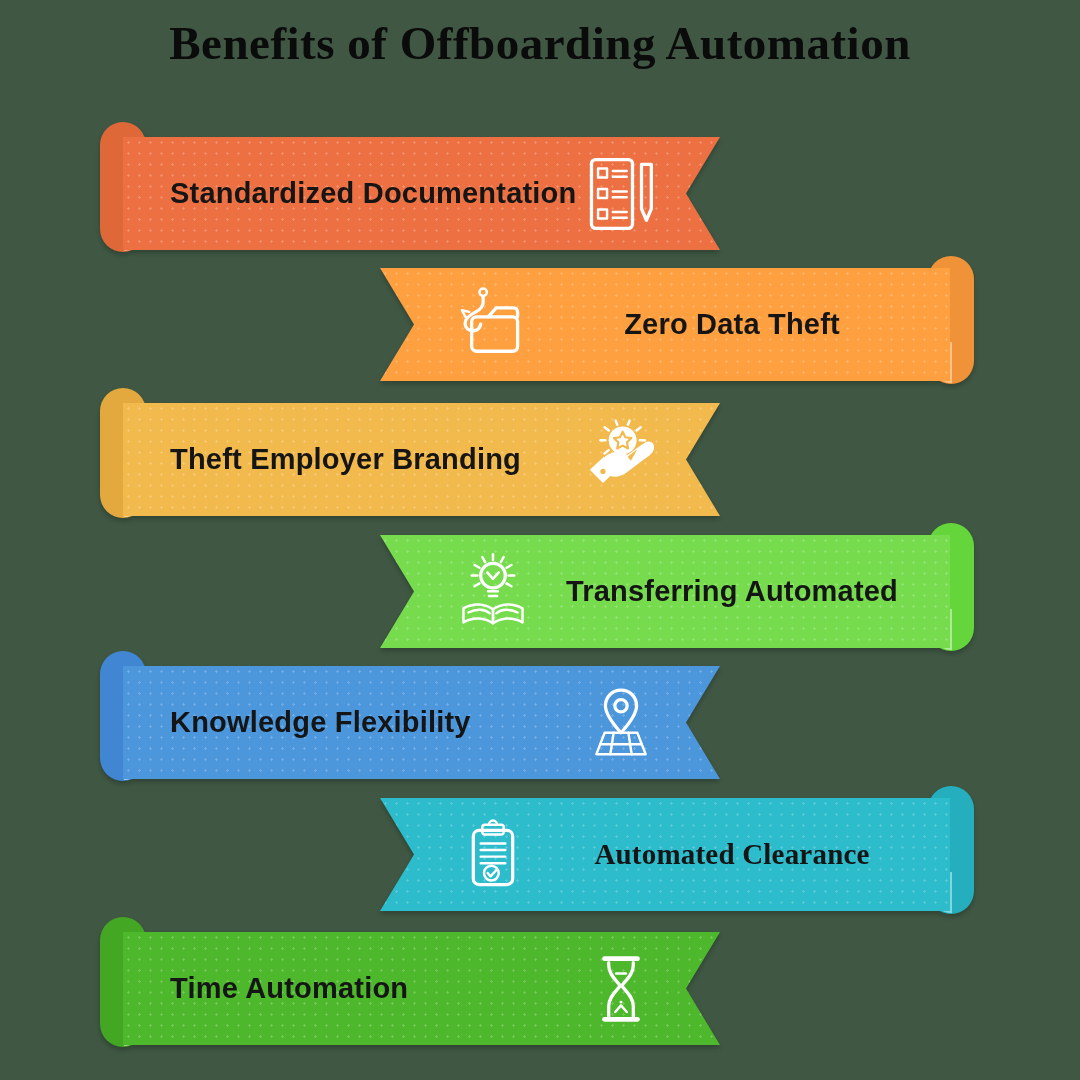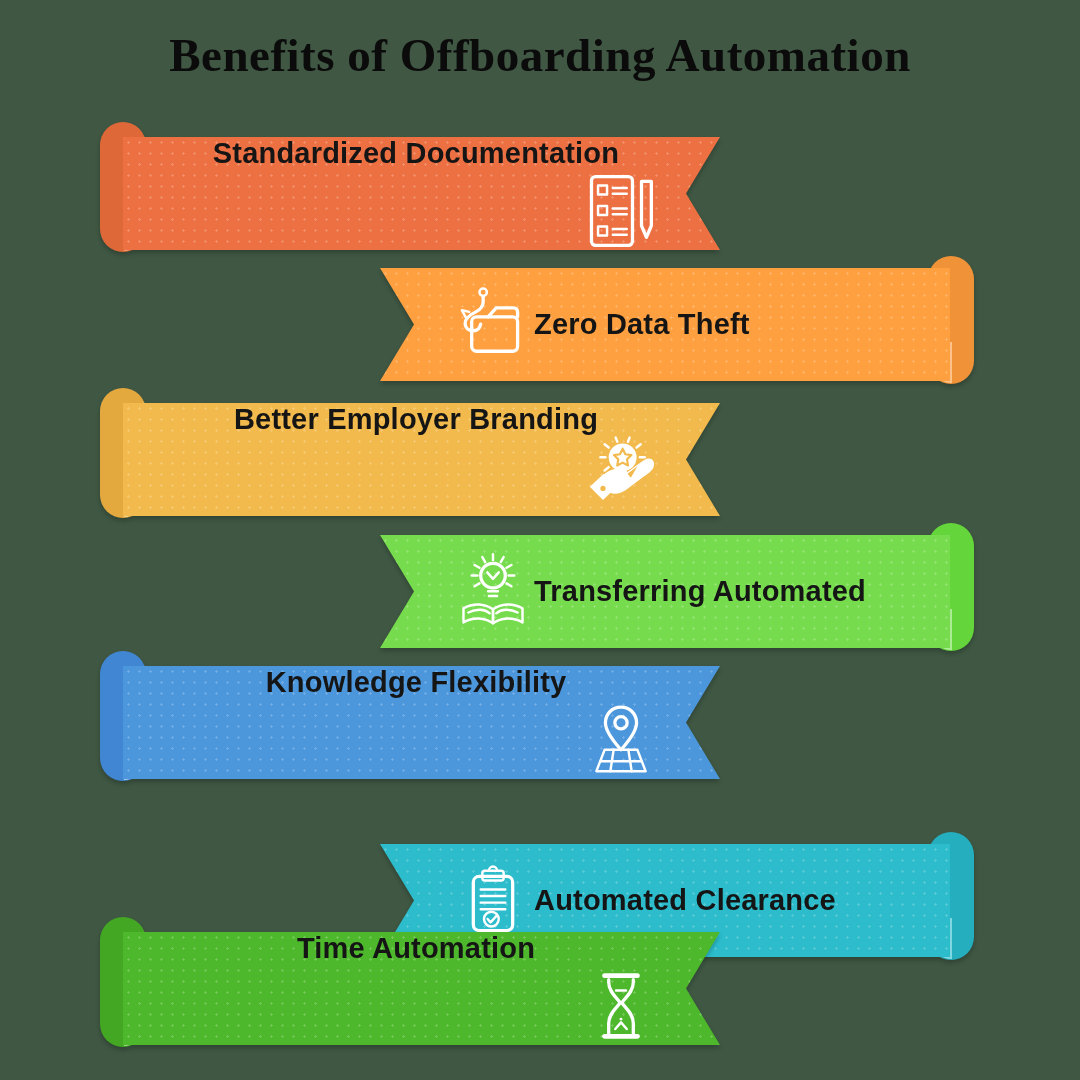--- a/index.html
+++ b/index.html
@@ -7,21 +7,20 @@
     position:relative; width:1080px; height:1080px;
     background:#3F5743; overflow:hidden;
     font-family:"Liberation Sans", sans-serif;
   }
   .title {
     position:absolute; top:16px; left:0; width:100%;
     text-align:center;
     font-family:"Liberation Serif", "DejaVu Serif", serif;
     font-weight:700; font-size:47px; letter-spacing:0.5px;
     color:#0b0b0b;
-    margin-top:12px;
   }
   .ribbon { position:absolute; height:150px; filter:drop-shadow(0 3px 2px rgba(0,0,0,0.22)); }
   .ribbon.left  { left:100px; width:620px; }
   .ribbon.right { left:380px; width:594px; }
 
   .pill { position:absolute; width:46px; border-radius:23px; background:var(--roll); }
   .left  .pill { left:0;  top:0;   height:130px; }
   .right .pill { right:0; top:3px; height:128px; }
 
   .roll-end { position:absolute; width:41px; height:41px; border-radius:50%; }
@@ -34,25 +33,25 @@
 
   .band::after {
     content:""; position:absolute; inset:0; z-index:1;
     background-image:radial-gradient(rgba(255,255,255,0.20) 1.2px, transparent 1.4px);
     background-size:11px 11px;
   }
   .band-content {
     position:relative; z-index:2; height:100%;
     display:flex; align-items:center;
   }
-  .left  .band-content { padding:0 58px 0 47px;flex-direction:column; }
+  .left  .band-content { padding:0 58px 0 47px; }
   .right .band-content { padding:0 20px 0 72px; }
   .label { font-size:29px; font-weight:700; color:#151515; letter-spacing:0.2px; white-space:nowrap; }
   .left  .label { flex:0 1 auto; }
-  .right .label { flex:1; text-align:left; }
+  .right .label { flex:1; text-align:center; }
   .left  .icon { margin-left:auto; }
   .icon { width:82px; height:82px; flex:0 0 auto; }
   .icon svg { width:100%; height:100%; display:block; }
   .icon .s { fill:none; stroke:#fff; stroke-width:4; stroke-linecap:round; stroke-linejoin:round; }
   .icon .s-thin { fill:none; stroke:#fff; stroke-width:3; stroke-linecap:round; stroke-linejoin:round; }
   .icon .s-thick { fill:none; stroke:#fff; stroke-width:6; stroke-linecap:round; stroke-linejoin:round; }
   .icon .f { fill:#fff; stroke:none; }
   .icon .cut { fill:var(--band); stroke:none; }
   .icon .star-cut { fill:none; stroke:var(--band); stroke-width:2.6; stroke-linejoin:round; }
 </style>
@@ -102,21 +101,21 @@
         <div class="label">Zero Data Theft</div>
       </div>
     </div>
   </div>
 
   <div class="ribbon left" style="top: 388px; --band: #F2BA4D; --roll: #E3A93F; --roll-end: #F8D998;">
     <div class="pill"></div>
     <div class="roll-end"></div>
     <div class="band">
       <div class="band-content">
-        <div class="label">Better Employer Branding</div>
+        <div class="label">Theft Employer Branding</div>
         <div class="icon">
           <svg viewBox="0 0 100 100">
             <g class="s-thin">
               <path d="M73 26 L79 26"></path>
                 <path d="M69 38 L74 42"></path>
                 <path d="M58.5 46 L60.5 52"></path>
               <path d="M45.5 46 L43.5 52"></path>
                 <path d="M35 38 L30 42"></path>
                 <path d="M31 26 L25 26"></path>
               <path d="M35 14 L30 10"></path>
@@ -179,21 +178,21 @@
             <path class="s-thin" d="M30 62 L20 88 L80 88 L70 62 Z"></path>
             <path class="s-thin" d="M41 62 L37 88 M59 62 L63 88 M25 76 L75 76"></path>
             <path class="s" d="M50 10 C39 10 31 18.5 31 29 C31 42 46 57 50 62 C54 57 69 42 69 29 C69 18.5 61 10 50 10 Z" fill="var(--band)"></path>
             <circle class="s" cx="50" cy="29" r="7.5"></circle>
           </svg>
         </div>
       </div>
     </div>
   </div>
 
-  <div class="ribbon right" style="top: 829px; --band: #2CBCCB; --roll: #24AEBE; --roll-end: #7FD7E0;">
+  <div class="ribbon right" style="top: 783px; font-family: Liberation Serif, serif; --band: #2CBCCB; --roll: #24AEBE; --roll-end: #7FD7E0;">
     <div class="pill"></div>
     <div class="roll-end"></div>
     <div class="band">
       <div class="band-content">
         <div class="icon">
           <svg viewBox="0 0 100 100">
             <rect class="s" x="26" y="20" width="48" height="66" rx="7"></rect>
             <rect class="s-thin" x="37" y="13" width="26" height="12" rx="3" fill="var(--band)"></rect>
             <path class="s-thin" d="M45 13 a5 5 0 0 1 10 0"></path>
             <path class="s-thin" d="M35 36 h30 M35 44 h30 M35 52 h30 M35 60 h30"></path>

